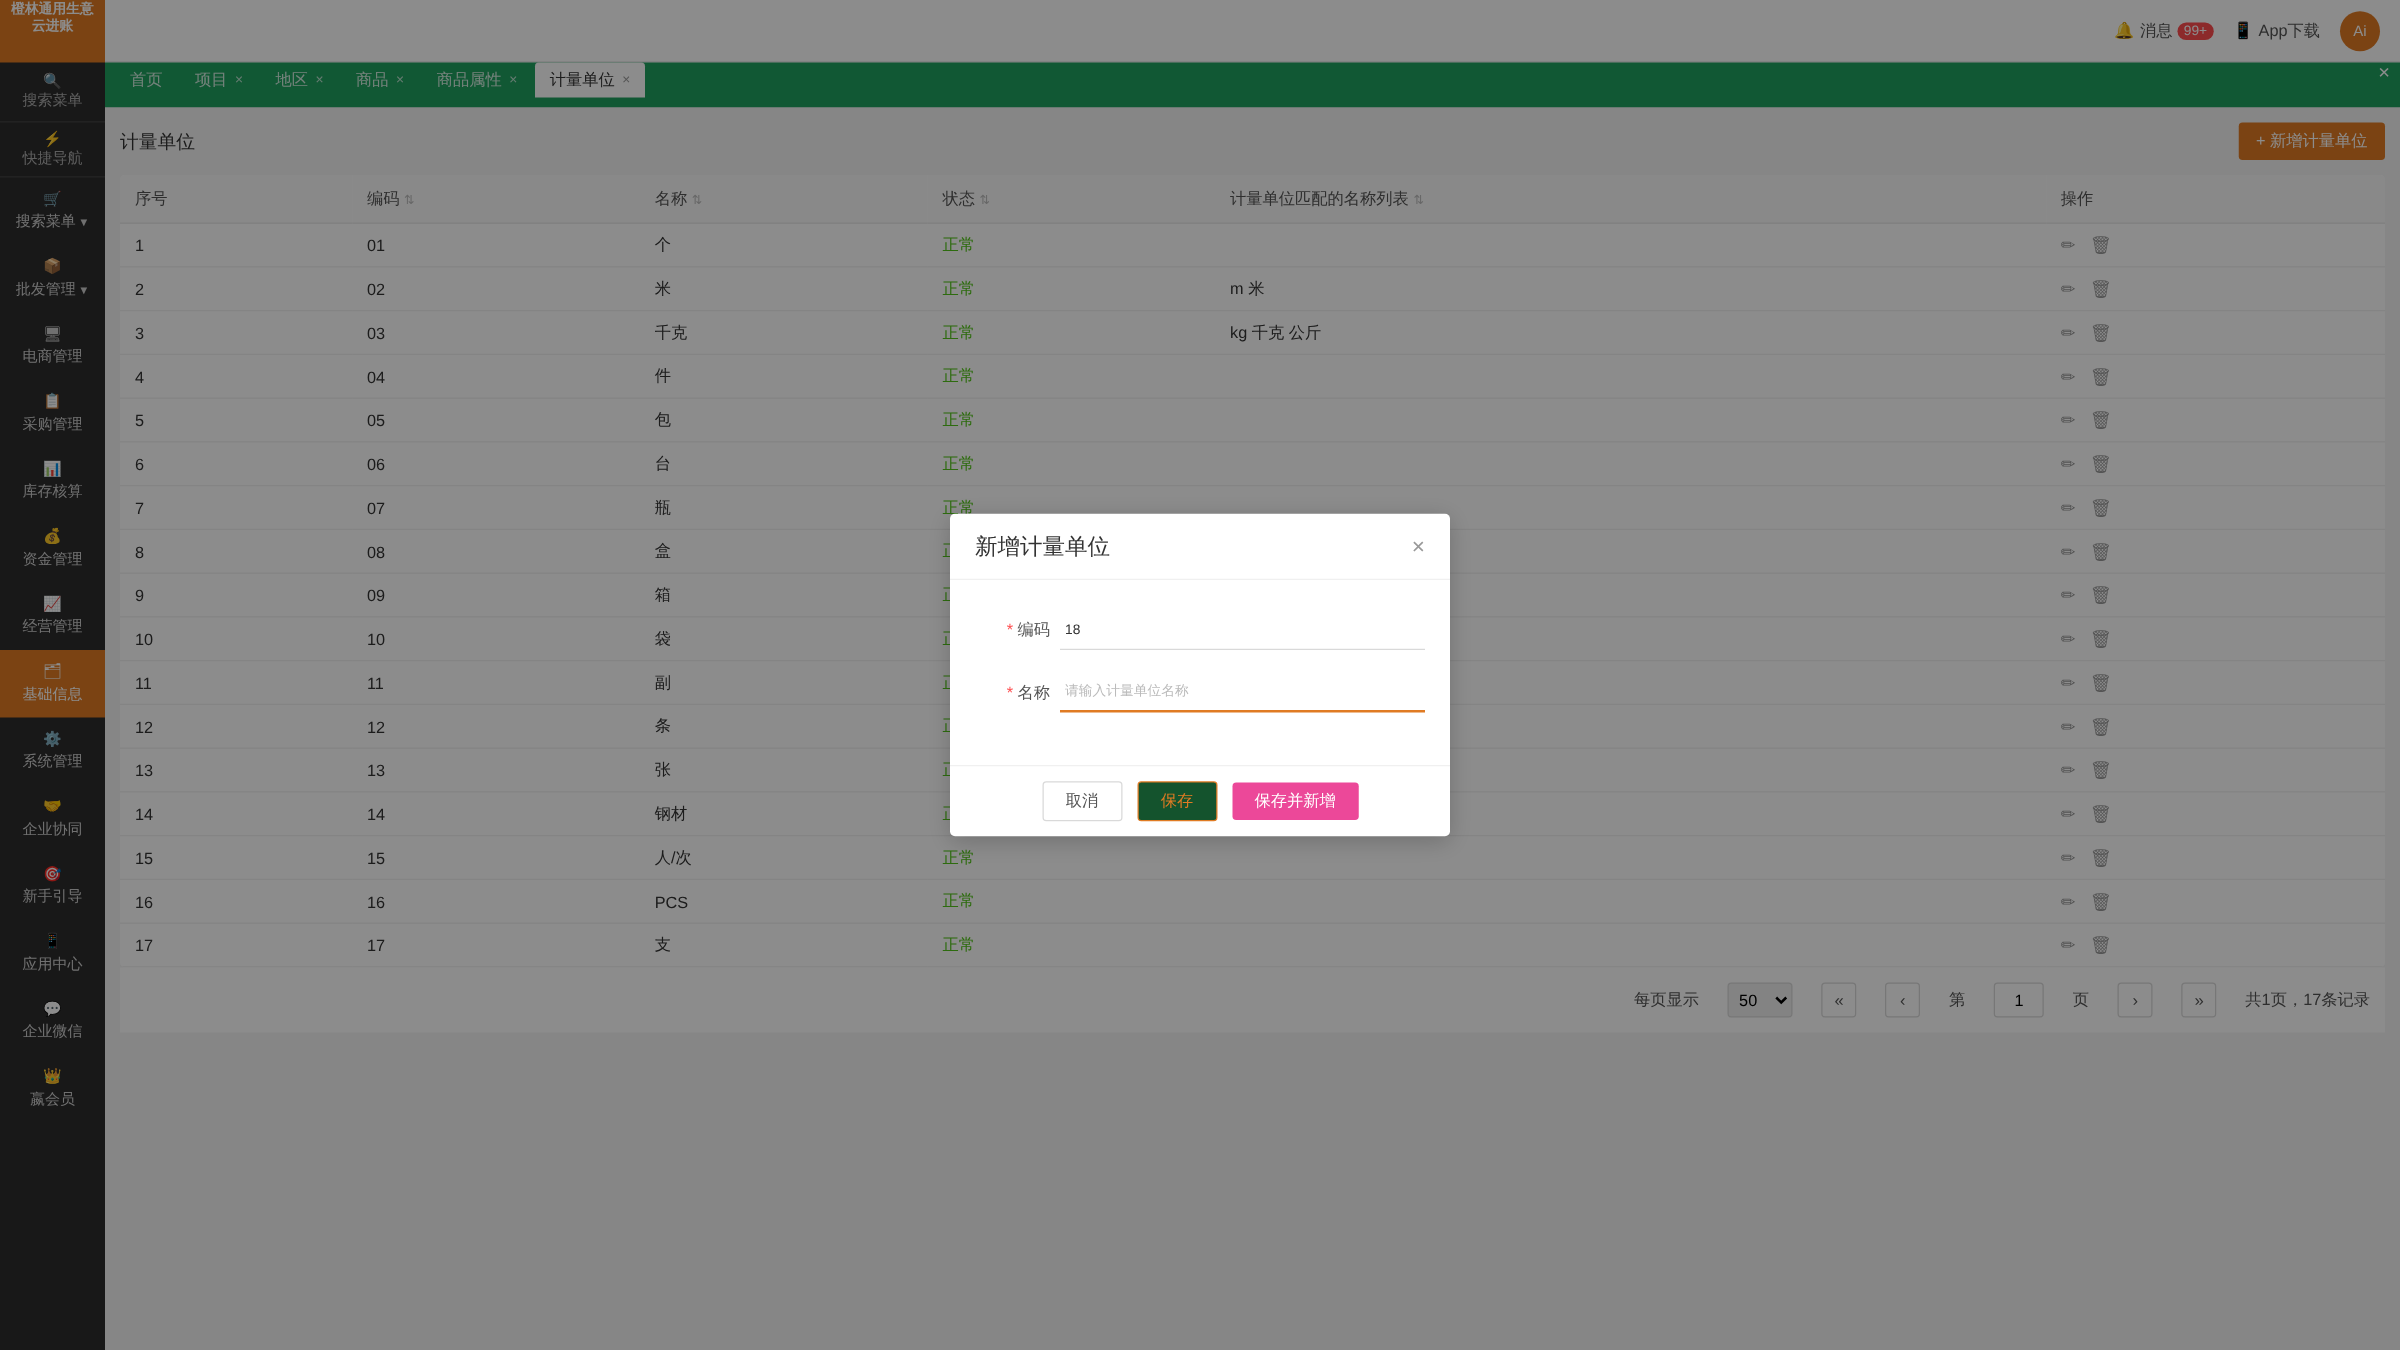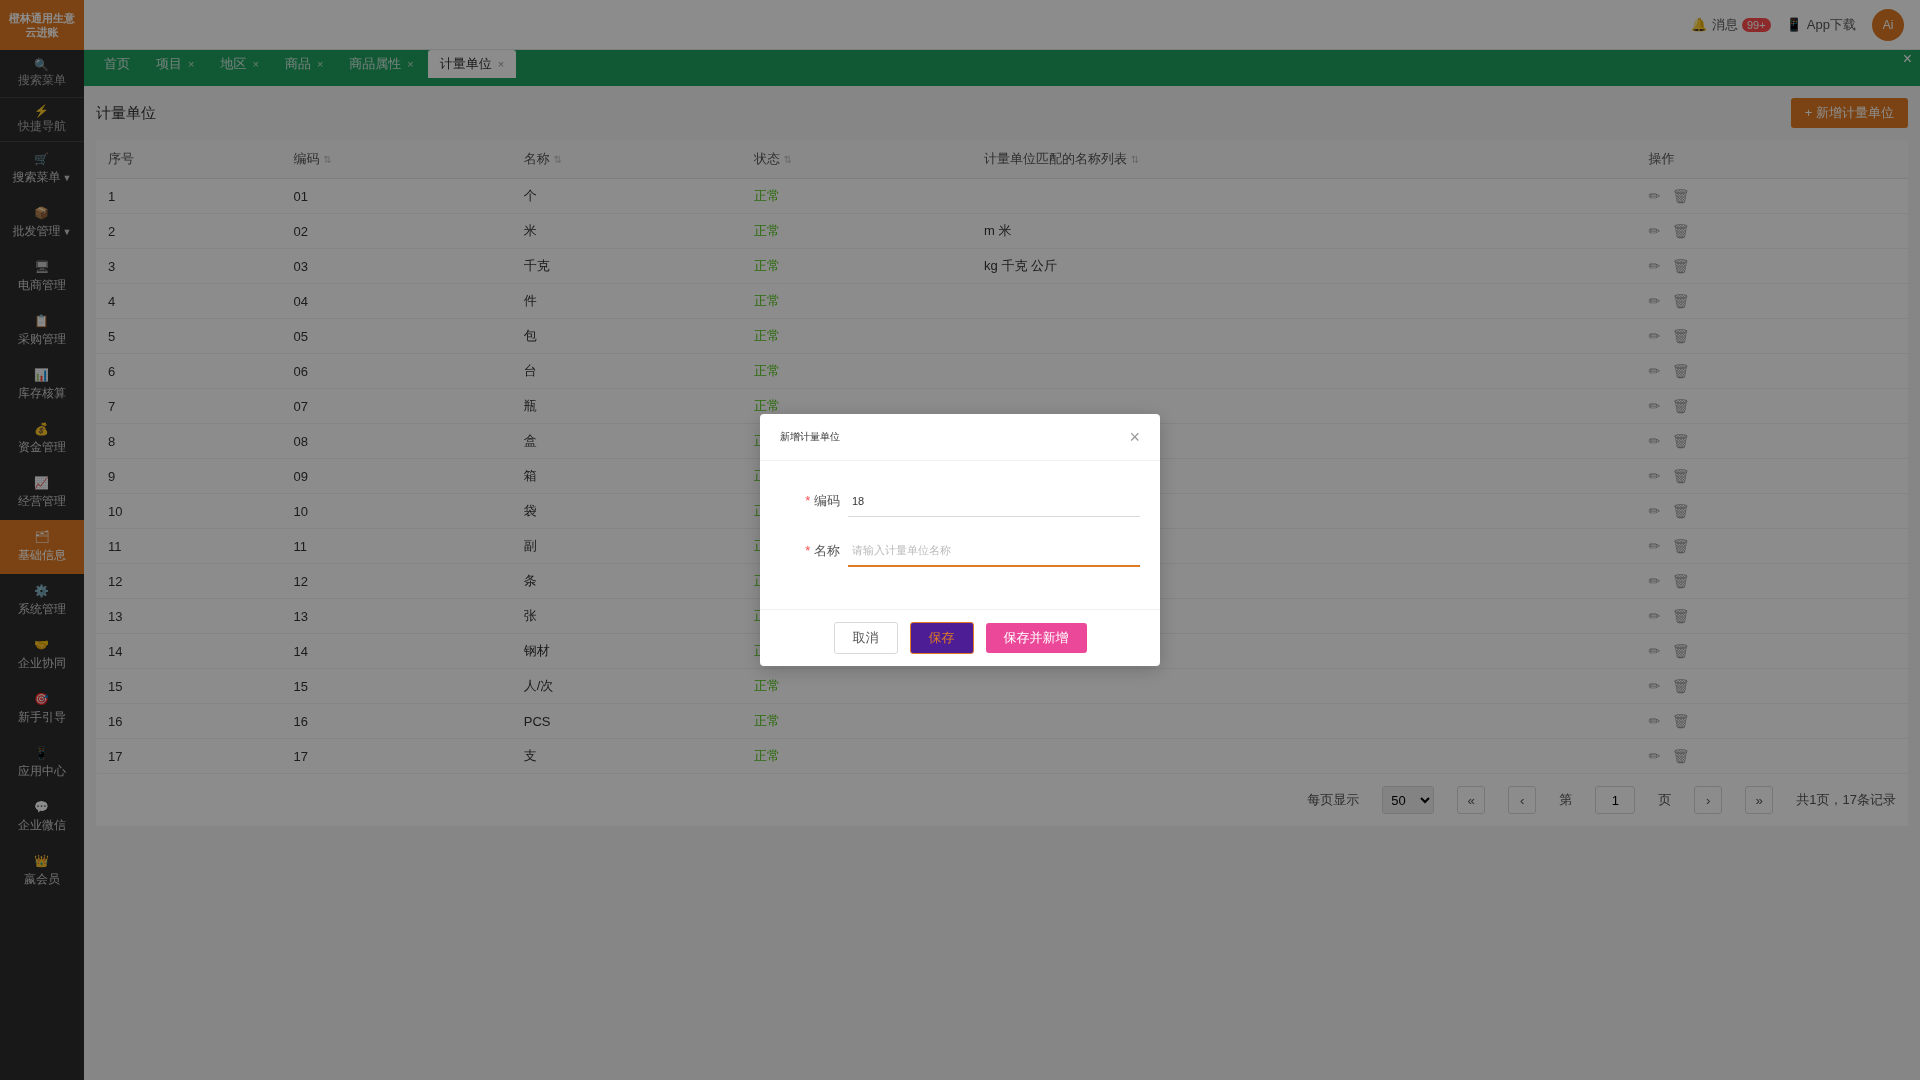--- a/index.html
+++ b/index.html
@@ -1,20 +1,20 @@
 <!DOCTYPE html>
 <html><head>
   <meta charset="utf-8">
   <style>
     * { margin: 0; padding: 0; box-sizing: border-box; }
     body { font-family: "Microsoft YaHei", "PingFang SC", Arial, sans-serif; font-size: 13px; background: #f0f2f5; color: #333; width: 1920px; height: 1080px; overflow: hidden; display: flex; }
 
     
     .sidebar { width: 84px; background: #2d2d2d; display: flex; flex-direction: column; align-items: center; height: 1080px; flex-shrink: 0; }
-    .sidebar-logo { width: 84px; height: 50px; background: #e07b23; display: flex; align-items: center; justify-content: center; flex-shrink: 0; }
+    .sidebar-logo { width: 84px; height: 50px; background: #e07b23; display: flex; align-items: flex-start; justify-content: center; flex-shrink: 0; }
     .sidebar-logo-text { color: white; font-size: 11px; font-weight: bold; text-align: center; line-height: 1.3; }
     .sidebar-search { width: 100%; padding: 8px 0; text-align: center; color: #aaa; font-size: 12px; cursor: pointer; border-bottom: 1px solid #444; }
     .sidebar-nav { width: 100%; padding: 6px 0; text-align: center; color: #aaa; font-size: 12px; cursor: pointer; border-bottom: 1px solid #444; }
     .sidebar-item { width: 100%; padding: 10px 0; text-align: center; color: #ccc; font-size: 12px; cursor: pointer; display: flex; flex-direction: column; align-items: center; gap: 3px; }
     .sidebar-item.active { background: #e07b23; color: white; }
     .sidebar-item-with-arrow { display: flex; align-items: center; justify-content: center; gap: 2px; }
 
     
     .main { flex: 1; display: flex; flex-direction: column; height: 1080px; overflow: hidden; }
 
@@ -53,32 +53,32 @@
     
     .pagination { display: flex; align-items: center; justify-content: flex-end; padding: 12px; background: white; gap: 23px; font-size: 13px; color: #555; }
     .pagination-btn { width: 28px; height: 28px; display: flex; align-items: center; justify-content: center; border: 1px solid #d9d9d9; border-radius: 3px; cursor: pointer; color: #555; background: white; }
     .pagination-input { width: 40px; height: 28px; border: 1px solid #d9d9d9; border-radius: 3px; text-align: center; font-size: 13px; }
     .pagination-select { height: 28px; border: 1px solid #d9d9d9; border-radius: 3px; padding: 0 4px; font-size: 13px; }
 
     
     .overlay { position: fixed; top: 0; left: 0; width: 1920px; height: 1080px; background: rgba(0,0,0,0.45); display: flex; align-items: center; justify-content: center; z-index: 100; }
     .modal { background: white; border-radius: 4px; width: 400px; box-shadow: 0 4px 20px rgba(0,0,0,0.2); }
     .modal-header { padding: 14px 20px; border-bottom: 1px solid #f0f0f0; display: flex; align-items: center; justify-content: space-between; }
-    .modal-title { font-size: 10px; font-weight: 500; color: #333; }
+    .modal-title { font-size: 18px; font-weight: 500; color: #333; }
     .modal-close { color: #999; cursor: pointer; font-size: 18px; line-height: 1; }
     .modal-body { padding: 24px 20px; }
     .form-item { display: flex; align-items: center; margin-bottom: 18px; }
     .form-label { width: 60px; text-align: right; font-size: 13px; color: #555; margin-right: 8px; flex-shrink: 0; }
     .form-label.required::before { content: "* "; color: #ff4d4f; }
     .form-input { flex: 1; height: 32px; border: none; border-bottom: 1px solid #d9d9d9; outline: none; font-size: 11px; padding: 0 4px; color: #333; }
     .form-input.active { border-bottom: 2px solid #e07b23; }
     .form-input::placeholder { color: #bbb; }
     .modal-footer { padding: 12px 13px; border-top: 1px solid #f0f0f0; display: flex; align-items: center; justify-content: center; gap: 12px; }
     .btn-cancel { background: white; color: #555; border: 1px solid #d9d9d9; padding: 6px 18px; border-radius: 3px; cursor: pointer; font-size: 13px; }
-    .btn-save { background: #4c1d95; color: #e07b23; border: 1px solid #e07b23; padding: 6px 18px; border-radius: 3px; cursor: pointer; font-size: 13px; }
+    .btn-save { background: #14532d; color: #e07b23; border: 1px solid #e07b23; padding: 6px 18px; border-radius: 3px; cursor: pointer; font-size: 13px; }
     .btn-save-new { background: #ec4899; color: white; border: none; padding: 6px 18px; border-radius: 3px; cursor: pointer; font-size: 13px; }
   </style>
 </head>
 <body>
 
 <div class="sidebar">
   <div class="sidebar-logo">
     <div class="sidebar-logo-text">橙林通用生意<br>云进账</div>
   </div>
 

